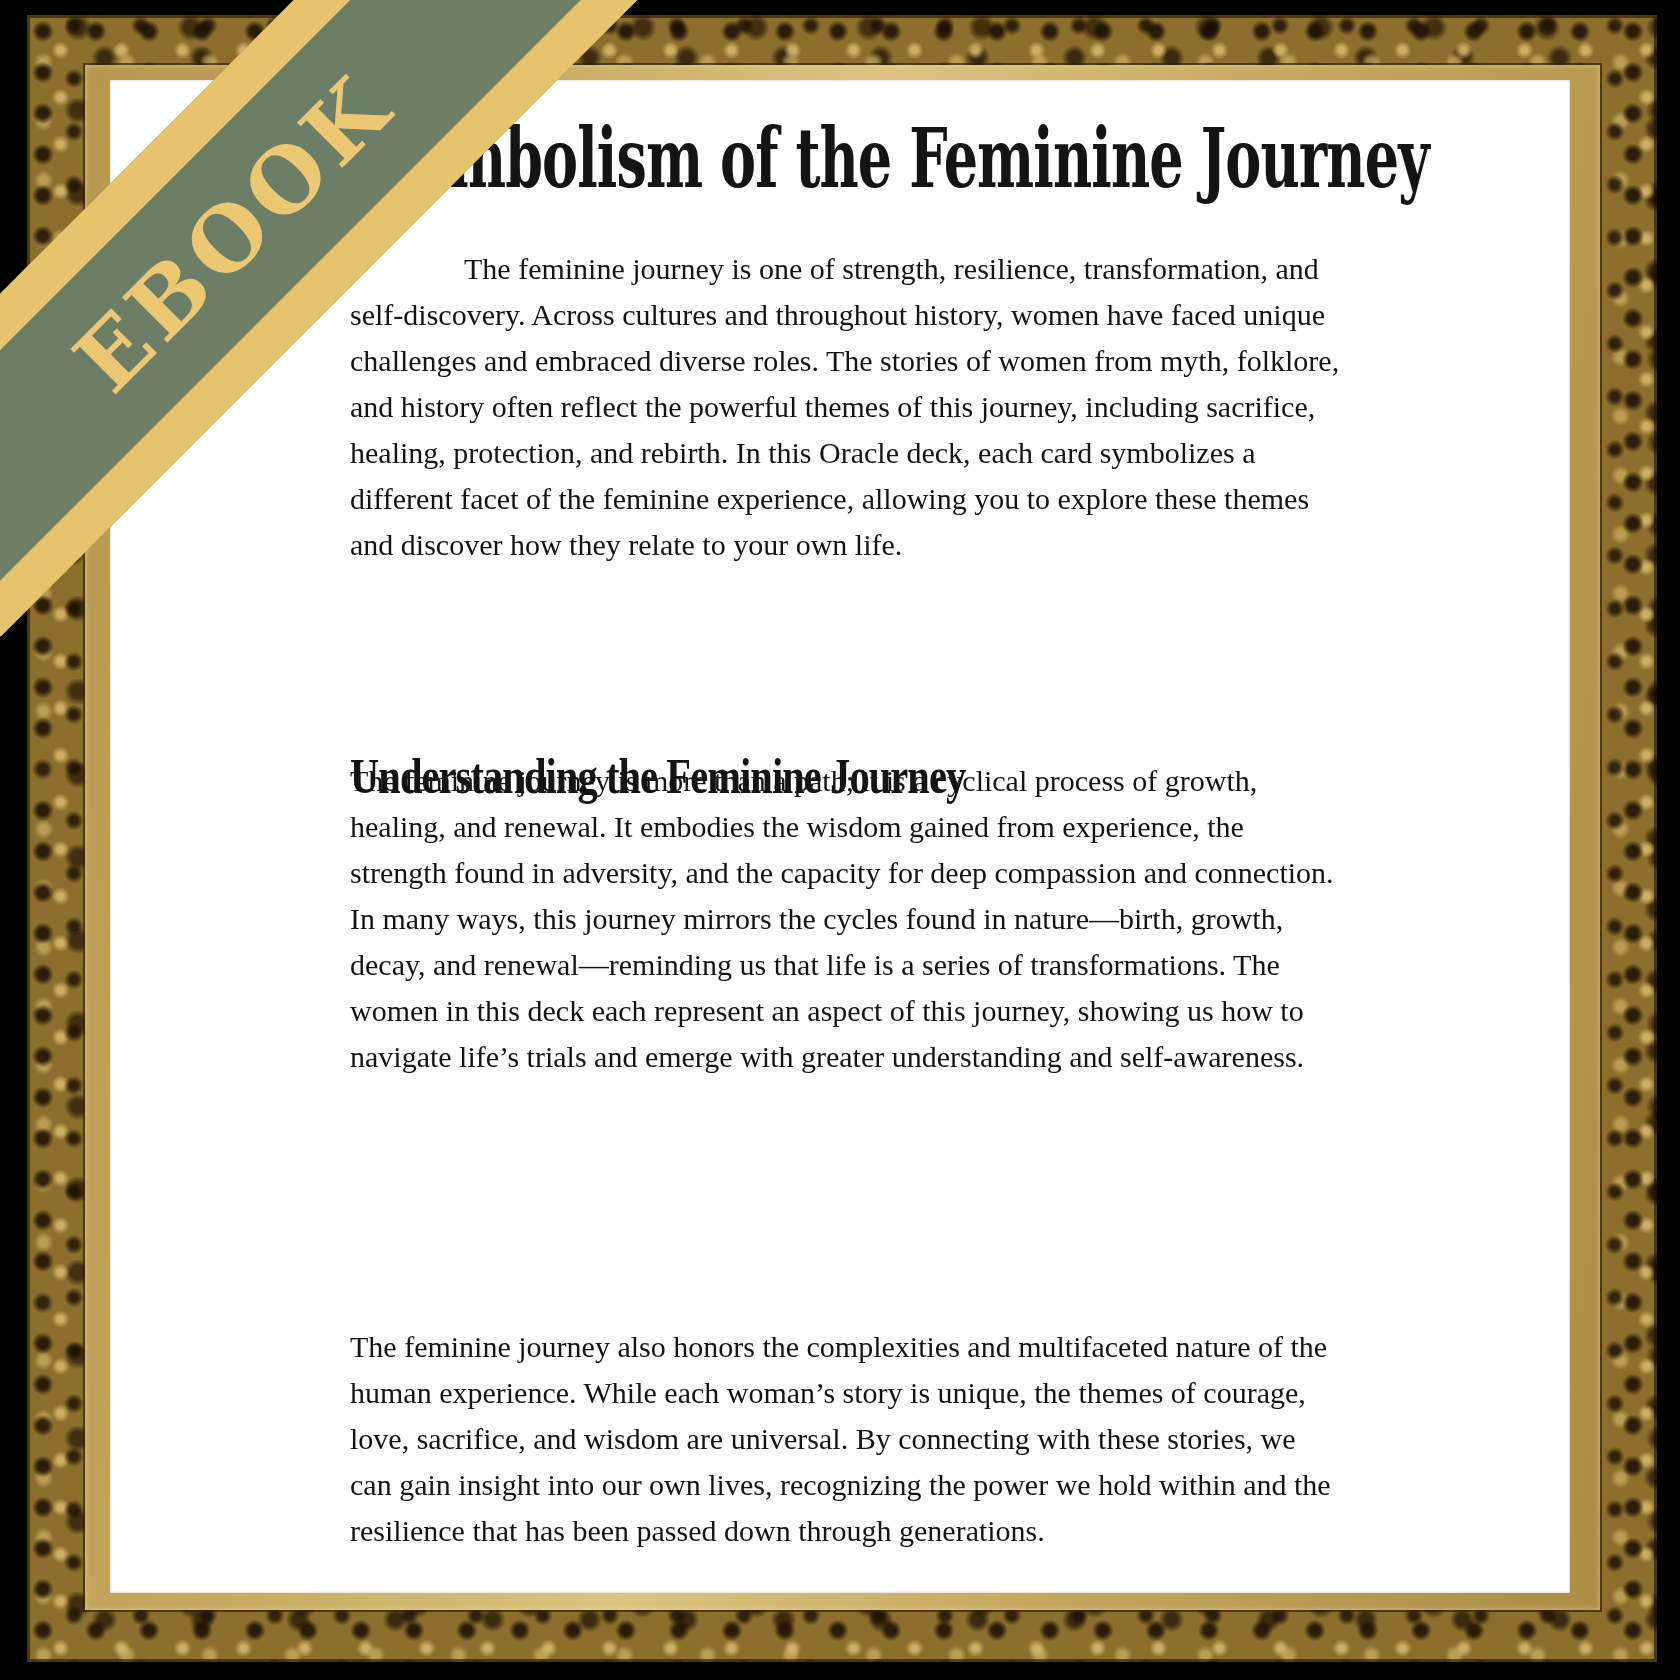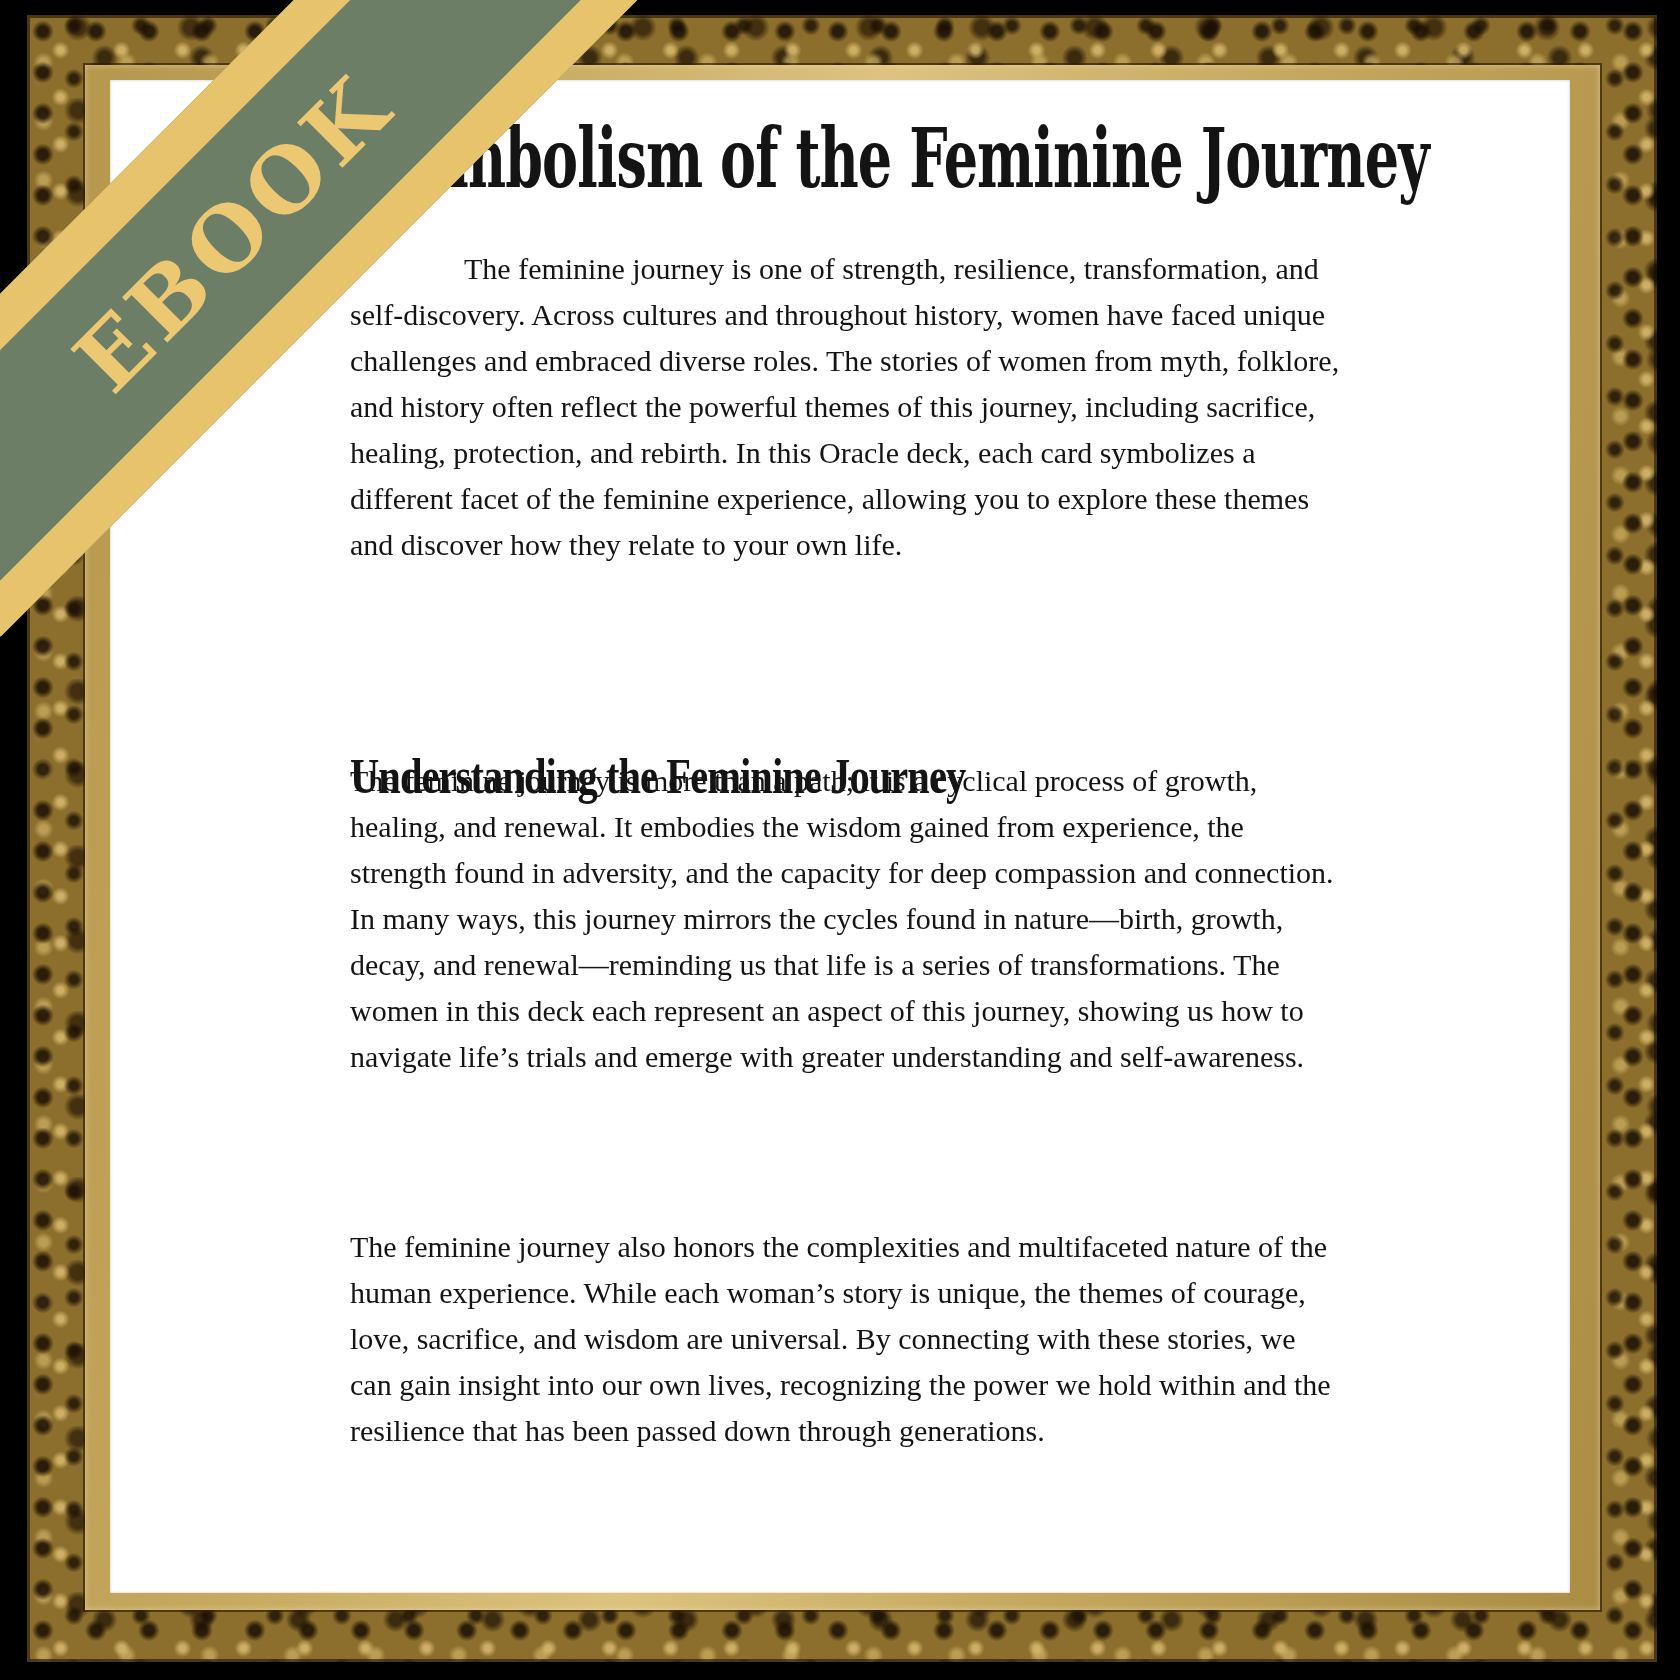--- a/index.html
+++ b/index.html
@@ -48,21 +48,21 @@
   }
   .para-intro{top:166px;text-indent:114px;}
   .heading{
     position:absolute;left:240px;top:667px;margin:0;
     font-family:"Liberation Serif", serif;font-weight:bold;
     font-size:44px;letter-spacing:-1px;
     transform:scale(.92,1.15);transform-origin:left top;
     white-space:nowrap;
   }
   .para-understanding{top:678px;}
-  .para-honors{top:1144px;}
+  .para-honors{top:1244px;}
   
   .ribbon{
     position:absolute;left:-217px;top:111px;width:900px;height:163px;
     background:var(--ribbon-green,#6d7e66);
     border-top:40px solid var(--ribbon-gold,#e7c46c);
     border-bottom:40px solid var(--ribbon-gold,#e7c46c);
     transform:rotate(-45deg);
     display:flex;align-items:center;justify-content:center;
   }
   .ribbon-label{

